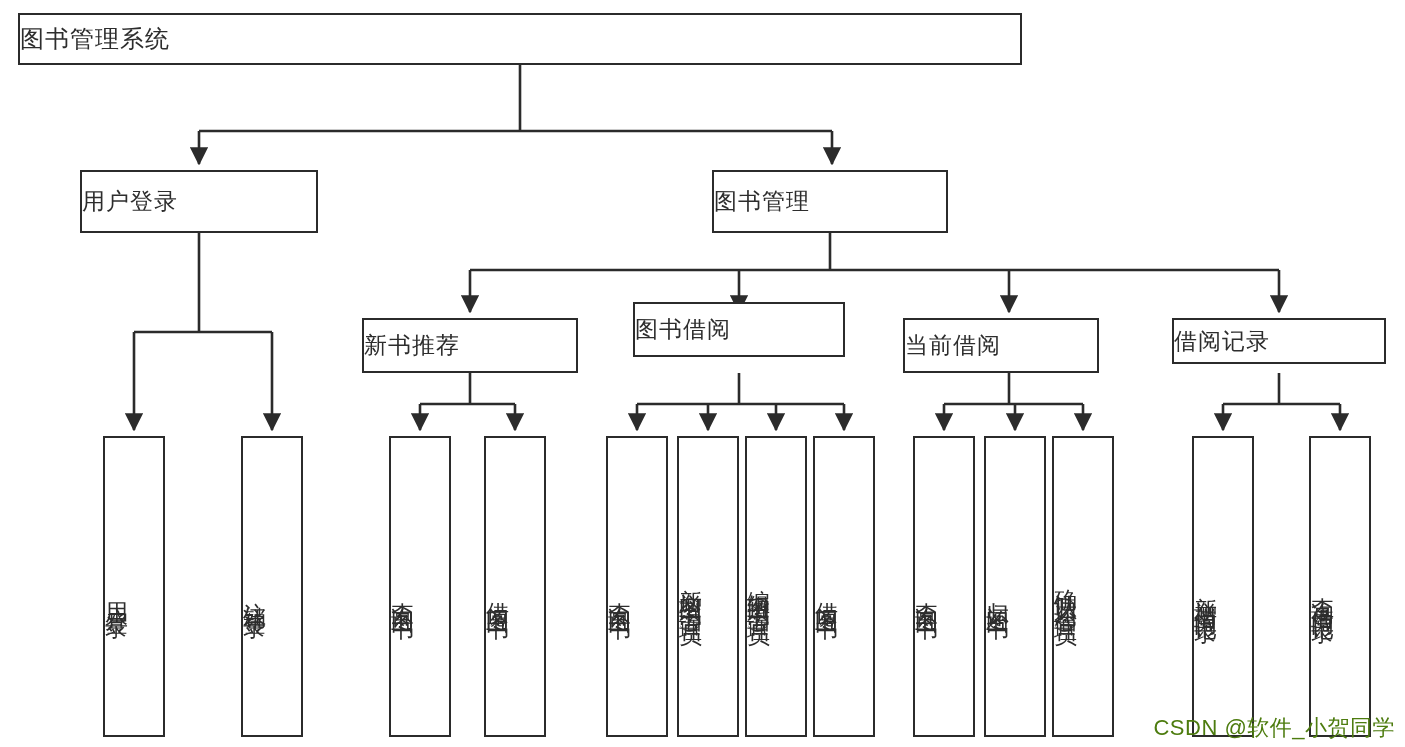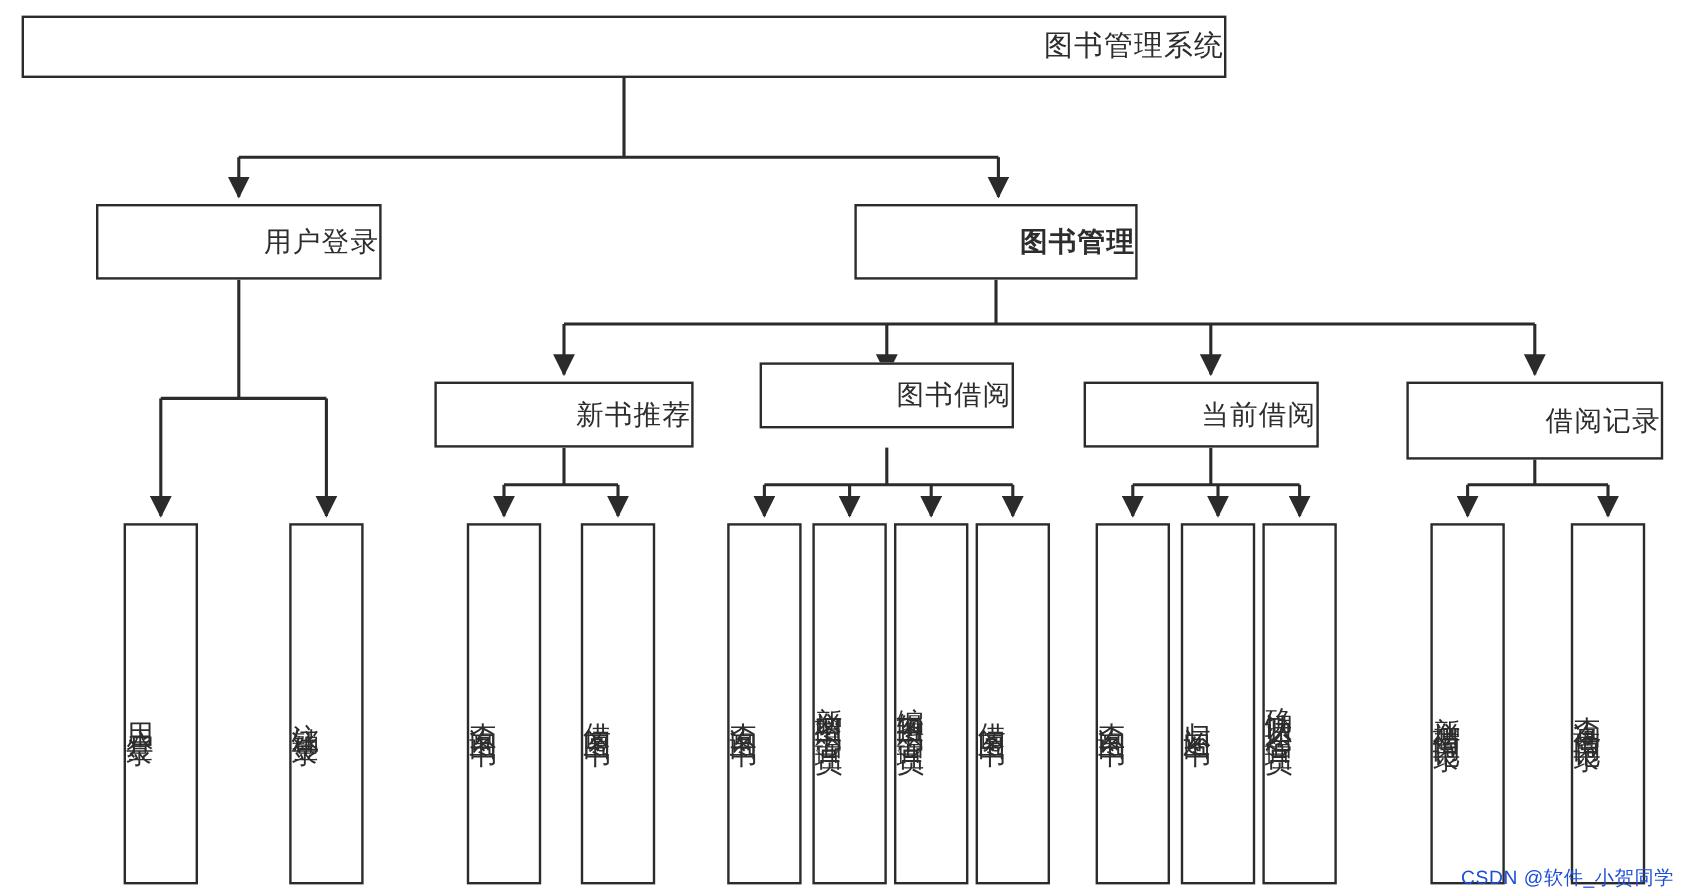--- a/index.html
+++ b/index.html
@@ -24,21 +24,21 @@
     width: 1405px;
     height: 747px;
   }
   .node {
     position: absolute;
     box-sizing: border-box;
     background: #ffffff;
     border: 2.5px solid #2b2b2b;
     display: flex;
     align-items: center;
-    justify-content: flex-end;
+    justify-content: flex-start;
     color: #2d2d2d;
   }
   .node .label {
     display: block;
     text-align: center;
     line-height: 1.34;
     color: #2d2d2d;
   }
   .node.horiz .label {
     font-size: 23px;
@@ -57,22 +57,22 @@
     line-height: 1.0;
     white-space: nowrap;
   }
   .node.root .label {
     font-size: 24px;
   }
   .watermark {
     position: absolute;
     right: 10px;
     bottom: 4px;
-    font-size: 16px;
-    color: #1d4ed8;
+    font-size: 22px;
+    color: #4d7c0f;
     letter-spacing: 0.5px;
     white-space: nowrap;
     pointer-events: none;
     margin-left: 33px;
   }
 </style>
 </head>
 <body>
 
 <div id="canvas">
@@ -127,34 +127,34 @@
     </g>
   </svg>
 
   <div class="node horiz root" style="left: 18px; top: 13px; width: 1004px; height: 52px; background: rgb(255, 255, 255); border-color: rgb(43, 43, 43); color: rgb(45, 45, 45);">
     <span class="label">图书管理系统</span>
   </div>
 
   <div class="node horiz" style="left: 80px; top: 170px; width: 238px; height: 63px; background: rgb(255, 255, 255); border-color: rgb(43, 43, 43); color: rgb(45, 45, 45);">
     <span class="label">用户登录</span>
   </div>
-  <div class="node horiz" style="left: 712px; top: 170px; width: 236px; height: 63px; background: rgb(255, 255, 255); border-color: rgb(43, 43, 43); color: rgb(45, 45, 45); font-weight: bold;">
+  <div class="node horiz" style="left: 712px; top: 170px; width: 236px; height: 63px; background: rgb(255, 255, 255); border-color: rgb(43, 43, 43); color: rgb(45, 45, 45);">
     <span class="label">图书管理</span>
   </div>
 
-  <div class="node horiz" style="left: 362px; top: 318px; width: 216px; height: 55px; background: rgb(255, 255, 255); border-color: rgb(43, 43, 43); color: rgb(45, 45, 45); padding-left: 44px;">
+  <div class="node horiz" style="left: 362px; top: 318px; width: 216px; height: 55px; background: rgb(255, 255, 255); border-color: rgb(43, 43, 43); color: rgb(45, 45, 45);">
     <span class="label">新书推荐</span>
   </div>
   <div class="node horiz" style="left: 633px; top: 302px; width: 212px; height: 55px; background: rgb(255, 255, 255); border-color: rgb(43, 43, 43); color: rgb(45, 45, 45);">
     <span class="label">图书借阅</span>
   </div>
   <div class="node horiz" style="left: 903px; top: 318px; width: 196px; height: 55px; background: rgb(255, 255, 255); border-color: rgb(43, 43, 43); color: rgb(45, 45, 45);">
     <span class="label">当前借阅</span>
   </div>
-  <div class="node horiz" style="left: 1172px; top: 318px; width: 214px; height: 65px; background: rgb(255, 255, 255); border-color: rgb(43, 43, 43); color: rgb(45, 45, 45);">
+  <div class="node horiz" style="left: 1172px; top: 318px; width: 214px; height: 46px; background: rgb(255, 255, 255); border-color: rgb(43, 43, 43); color: rgb(45, 45, 45);">
     <span class="label">借阅记录</span>
   </div>
 
   <div class="node vert" style="left: 103px; top: 436px; width: 62px; height: 301px; background: rgb(255, 255, 255); border-color: rgb(43, 43, 43); color: rgb(45, 45, 45);">
     <span class="label">用户登录</span>
   </div>
   <div class="node vert" style="left: 241px; top: 436px; width: 62px; height: 301px; background: rgb(255, 255, 255); border-color: rgb(43, 43, 43); color: rgb(45, 45, 45);">
     <span class="label">注销登录</span>
   </div>
   <div class="node vert" style="left: 389px; top: 436px; width: 62px; height: 301px; background: rgb(255, 255, 255); border-color: rgb(43, 43, 43); color: rgb(45, 45, 45);">

